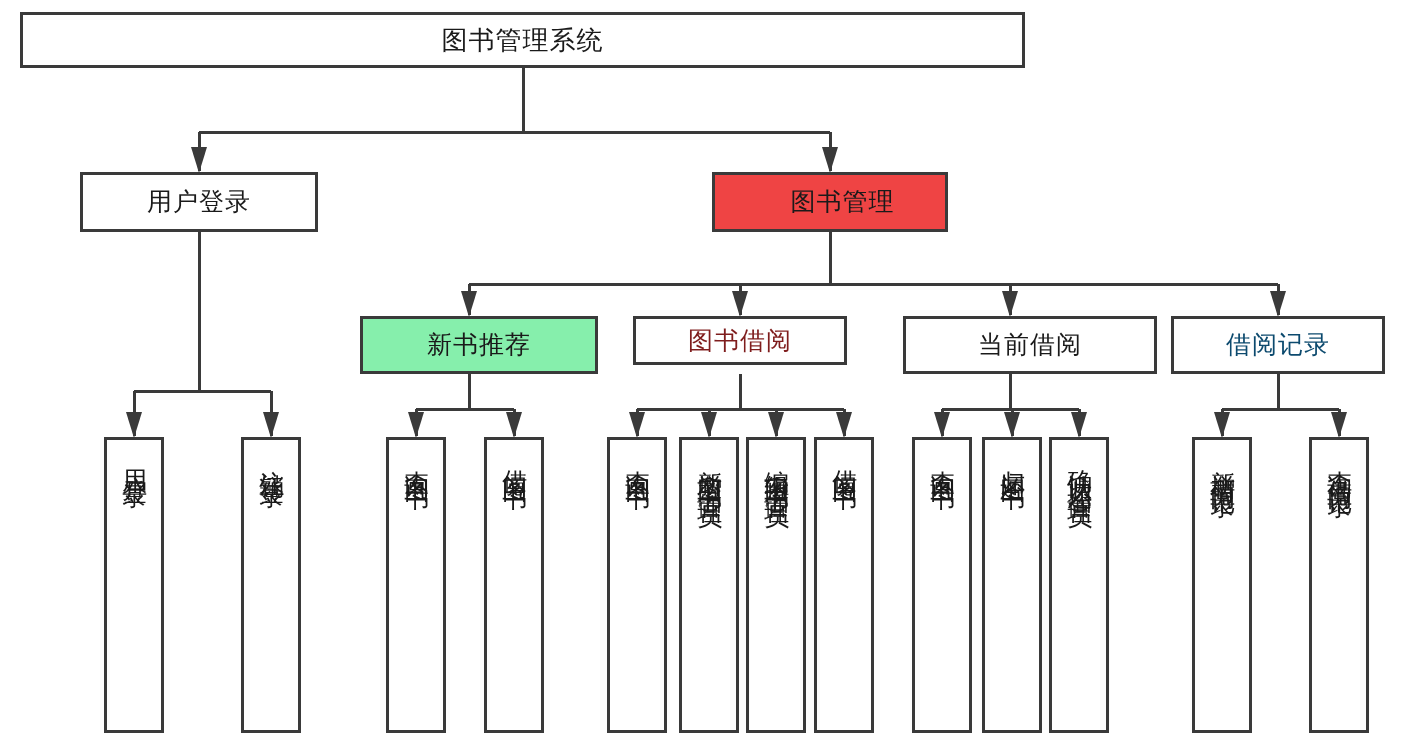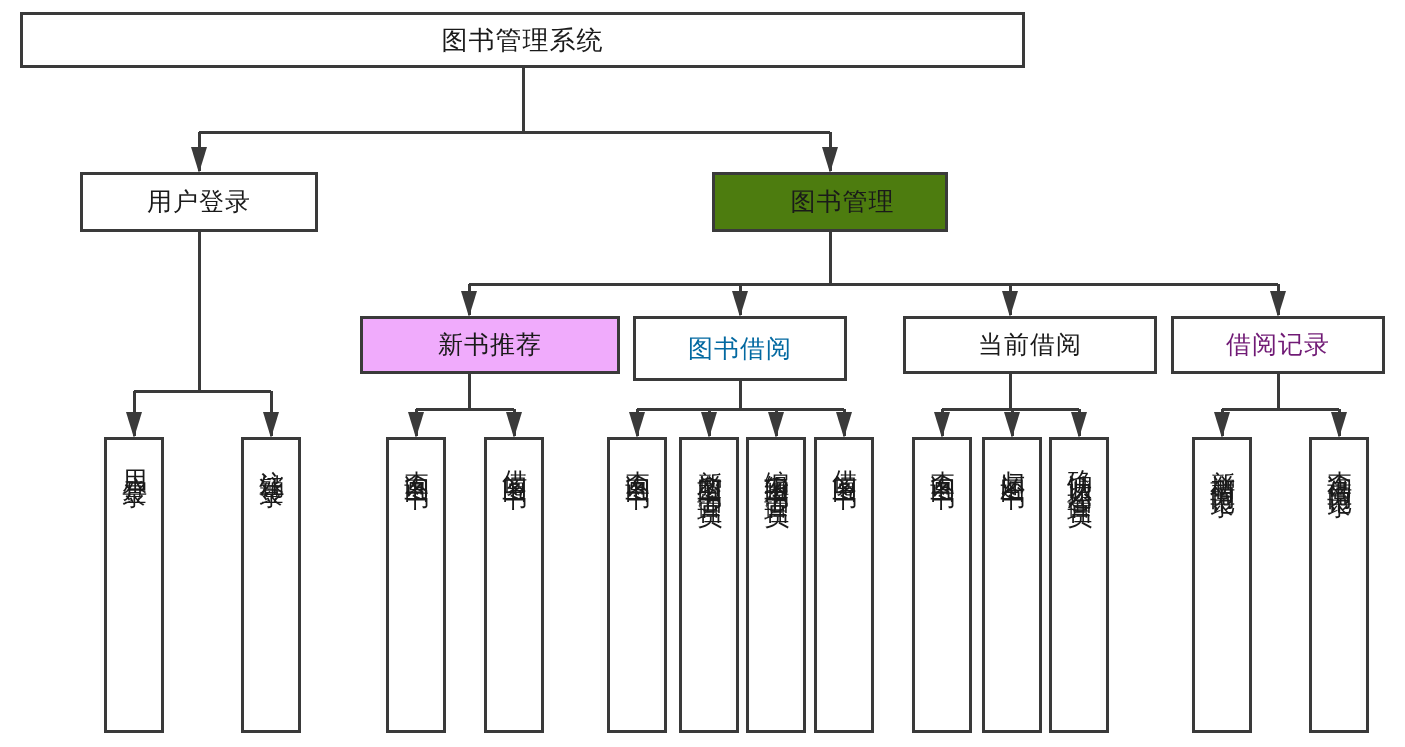--- a/index.html
+++ b/index.html
@@ -132,33 +132,33 @@
       <line x1="1339" y1="409" x2="1339" y2="436" stroke="#3a3a3a" stroke-width="3" shape-rendering="crispEdges"></line>
       <polygon points="1331,412 1347,412 1339,438" fill="#3a3a3a"></polygon>
     </svg>
   <div id="nodes">
       <div class="node horiz root" id="n-root" style="left: 20px; top: 12px; width: 1005px; height: 56px; border-color: rgb(58, 58, 58); background: rgb(255, 255, 255); color: rgb(26, 26, 26);">
         <span class="node-label">图书管理系统</span>
       </div>
       <div class="node horiz" id="n-login" style="left: 80px; top: 172px; width: 238px; height: 60px; border-color: rgb(58, 58, 58); background: rgb(255, 255, 255); color: rgb(26, 26, 26);">
         <span class="node-label">用户登录</span>
       </div>
-      <div class="node horiz" id="n-bookmgmt" style="left: 712px; top: 172px; width: 236px; height: 60px; border-color: rgb(58, 58, 58); background: #4d7c0f; color: rgb(26, 26, 26); padding-left: 25px;">
+      <div class="node horiz" id="n-bookmgmt" style="left: 712px; top: 172px; width: 236px; height: 60px; border-color: rgb(58, 58, 58); background: #ef4444; color: rgb(26, 26, 26); padding-left: 25px;">
         <span class="node-label">图书管理</span>
       </div>
-      <div class="node horiz" id="n-newbook" style="left: 360px; top: 316px; width: 260px; height: 58px; border-color: rgb(58, 58, 58); background: #f0abfc; color: rgb(26, 26, 26);">
+      <div class="node horiz" id="n-newbook" style="left: 360px; top: 316px; width: 238px; height: 58px; border-color: rgb(58, 58, 58); background: #86efac; color: rgb(26, 26, 26);">
         <span class="node-label">新书推荐</span>
       </div>
-      <div class="node horiz" id="n-borrow" style="left: 633px; top: 316px; width: 214px; height: 65px; border-color: rgb(58, 58, 58); background: rgb(255, 255, 255); color: #0369a1;">
+      <div class="node horiz" id="n-borrow" style="left: 633px; top: 316px; width: 214px; height: 49px; border-color: rgb(58, 58, 58); background: rgb(255, 255, 255); color: #7f1d1d;">
         <span class="node-label">图书借阅</span>
       </div>
       <div class="node horiz" id="n-current" style="left: 903px; top: 316px; width: 254px; height: 58px; border-color: rgb(58, 58, 58); background: rgb(255, 255, 255); color: rgb(26, 26, 26);">
         <span class="node-label">当前借阅</span>
       </div>
-      <div class="node horiz" id="n-records" style="left: 1171px; top: 316px; width: 214px; height: 58px; border-color: rgb(58, 58, 58); background: rgb(255, 255, 255); color: #701a75;">
+      <div class="node horiz" id="n-records" style="left: 1171px; top: 316px; width: 214px; height: 58px; border-color: rgb(58, 58, 58); background: rgb(255, 255, 255); color: #0c4a6e;">
         <span class="node-label">借阅记录</span>
       </div>
       <div class="node vert" id="n-leaf-user-login" style="left: 104px; top: 437px; width: 60px; height: 296px; border-color: rgb(58, 58, 58); background: rgb(255, 255, 255); color: rgb(26, 26, 26);">
         <span class="node-label">用户登录</span>
       </div>
       <div class="node vert" id="n-leaf-user-logout" style="left: 241px; top: 437px; width: 60px; height: 296px; border-color: rgb(58, 58, 58); background: rgb(255, 255, 255); color: rgb(26, 26, 26);">
         <span class="node-label">注销登录</span>
       </div>
       <div class="node vert" id="n-leaf-nb-query" style="left: 386px; top: 437px; width: 60px; height: 296px; border-color: rgb(58, 58, 58); background: rgb(255, 255, 255); color: rgb(26, 26, 26);">
         <span class="node-label">查询图书</span>

